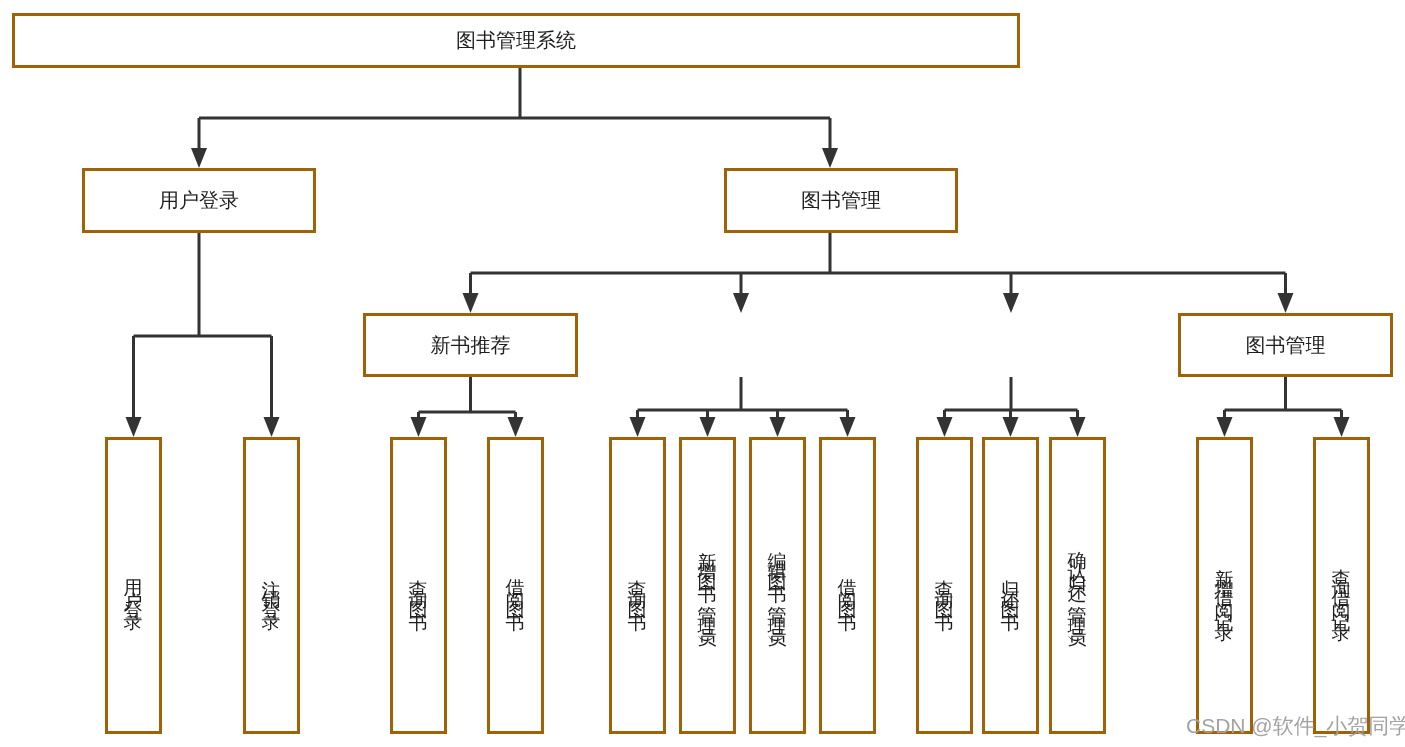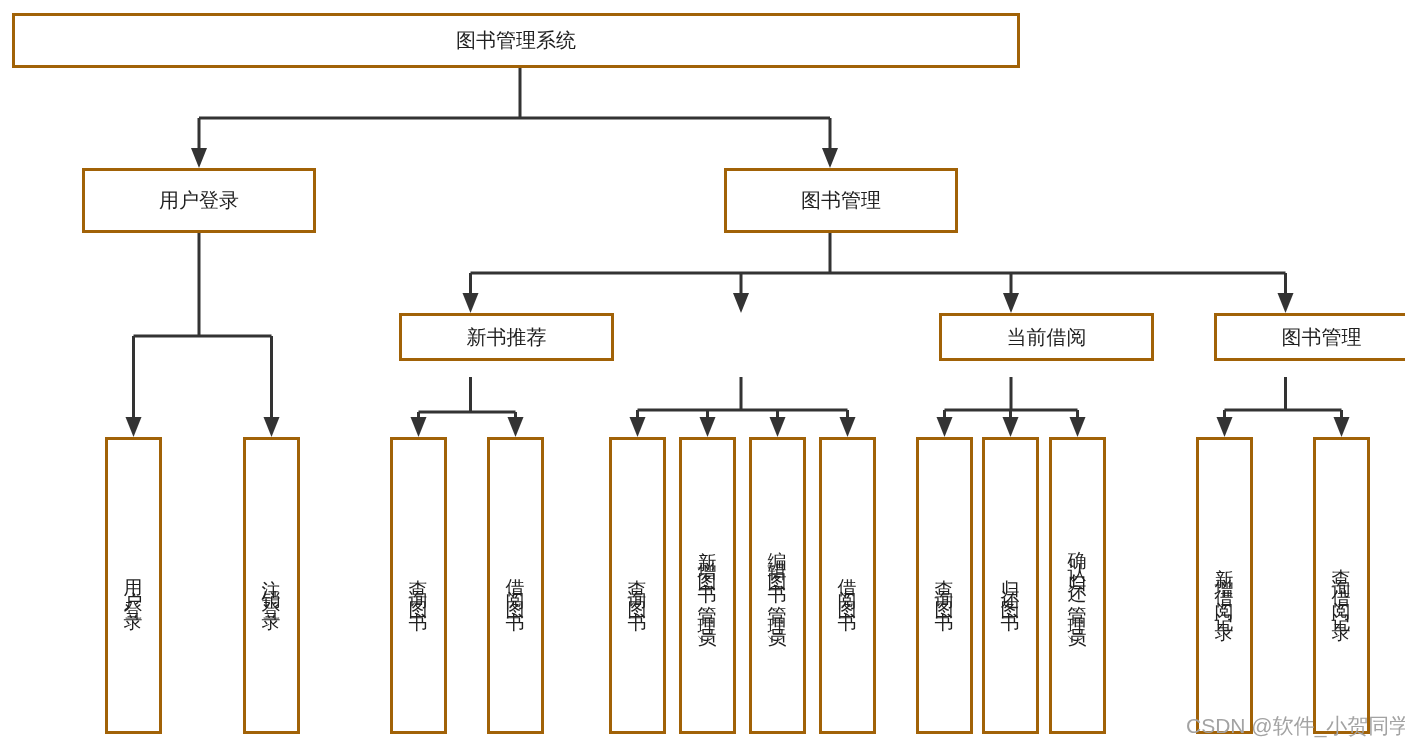--- a/index.html
+++ b/index.html
@@ -43,23 +43,22 @@
   }
   .box-root {
     left: 12px; top: 13px; width: 1008px; height: 55px;
     font-size: 20px;
   }
   .box-l2 {
     top: 168px; width: 234px; height: 65px;
     font-size: 20px;
   }
   .box-l3 {
-    top: 313px; width: 215px; height: 48px;
+    top: 313px; width: 215px; height: 64px;
     font-size: 20px;
-    margin-left: 36px;
   }
   .box-leaf {
     top: 437px; width: 57px; height: 297px;
     font-size: 19px;
   }
   .vtext {
     writing-mode: vertical-rl;
     text-orientation: mixed;
     letter-spacing: 11px;
     line-height: 1;
@@ -123,23 +122,20 @@
   <div class="box box-l2" style="left:82px;">
     <span>用户登录</span>
   </div>
   <div class="box box-l2" style="left:724px;">
     <span>图书管理</span>
   </div>
 
   <div class="box box-l3" style="left:363px;">
     <span>新书推荐</span>
   </div>
-  <div class="box box-l3" style="left:903px;">
-    <span>当前借阅</span>
-  </div>
   <div class="box box-l3" style="left:1178px;">
     <span>图书管理</span>
   </div>
 
   <div class="box box-leaf" style="left:105px;">
     <span class="vtext">用户登录</span>
   </div>
   <div class="box box-leaf" style="left:243px;">
     <span class="vtext">注销登录</span>
   </div>

